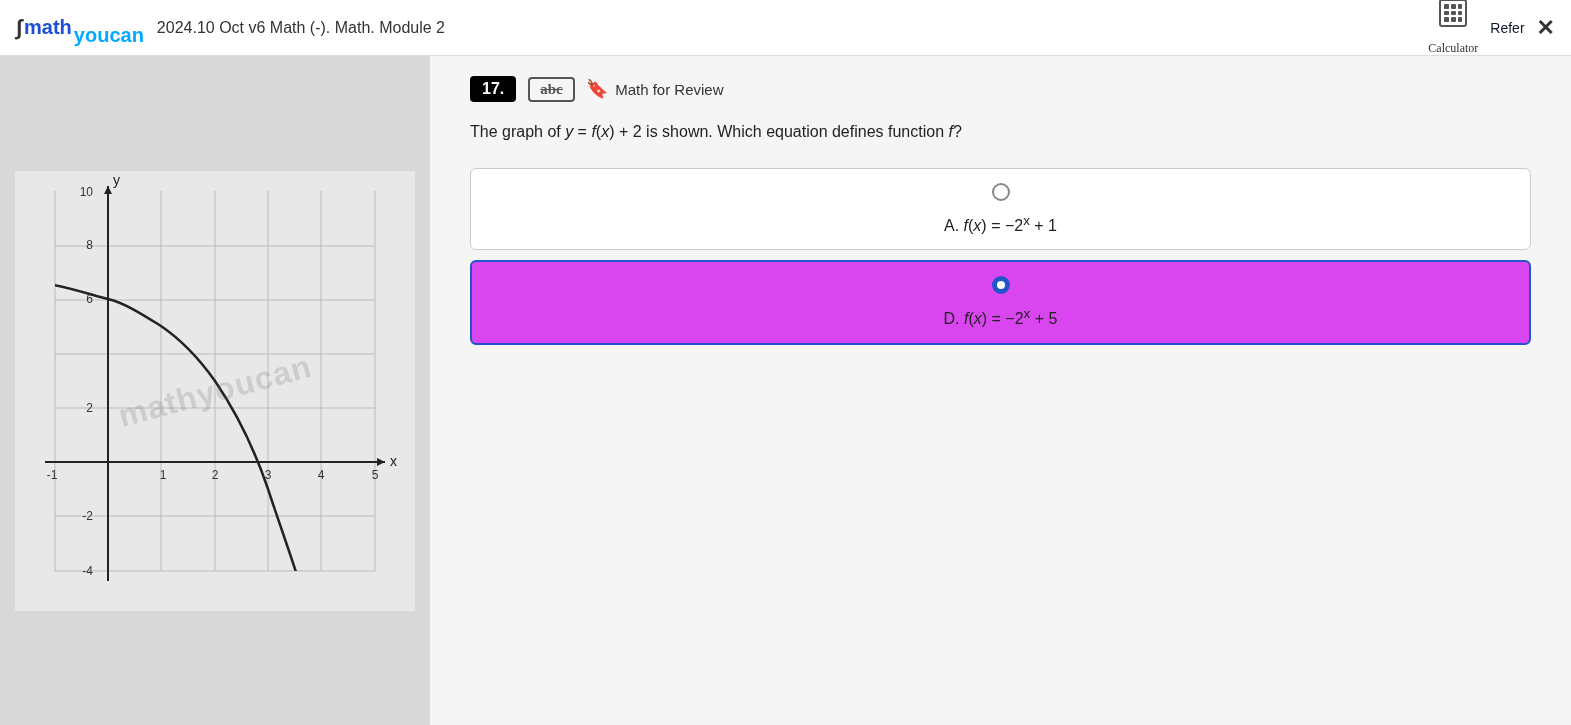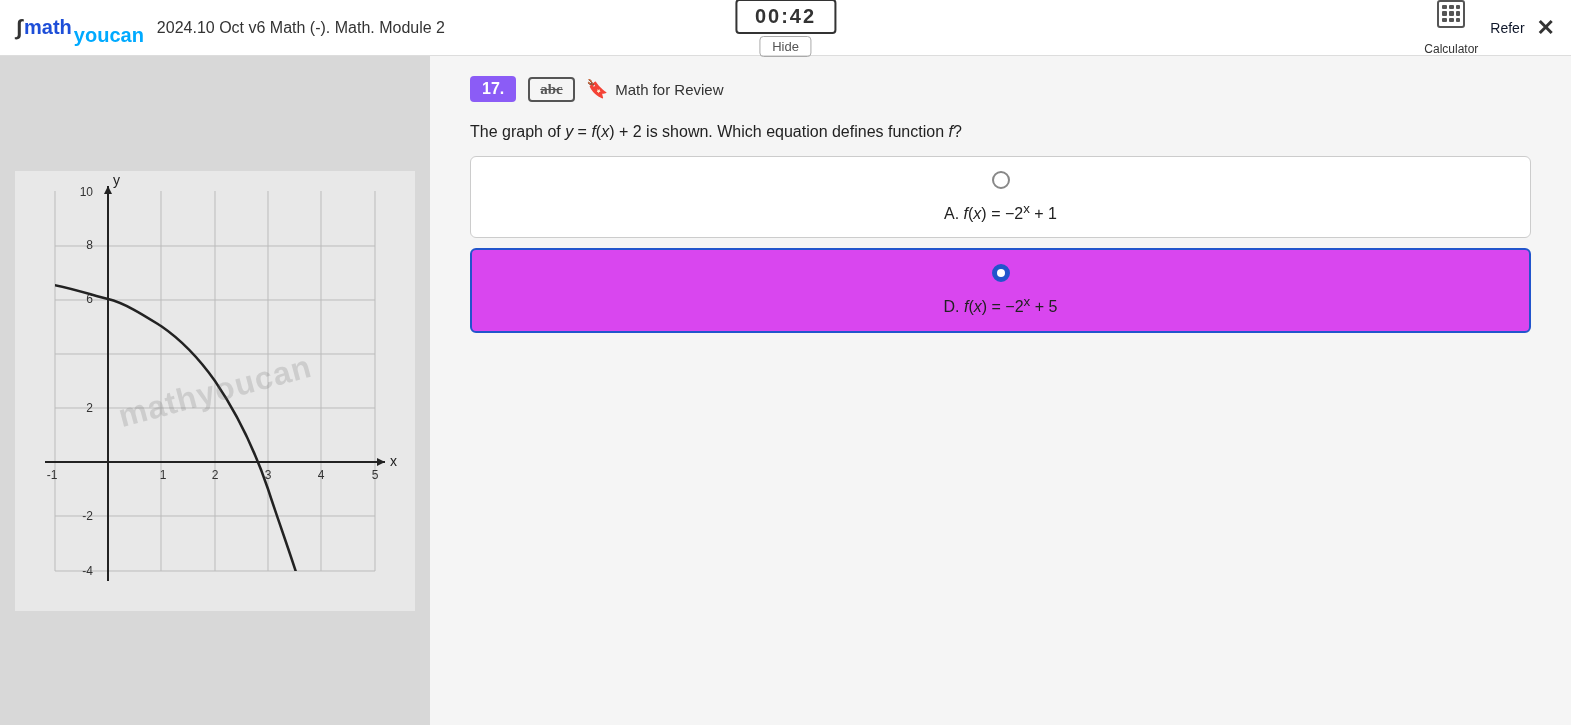--- a/index.html
+++ b/index.html
@@ -81,20 +81,21 @@
       gap: 12px;
     }
     .calc-btn {
       display: flex;
       flex-direction: column;
       align-items: center;
       font-size: 12px;
       color: #333;
       cursor: pointer;
       gap: 14px;
+      font-family: Liberation Serif, serif;
     }
     .calc-icon {
       width: 28px;
       height: 28px;
       border: 2px solid #555;
       border-radius: 3px;
       display: grid;
       grid-template-columns: 1fr 1fr 1fr;
       grid-template-rows: 1fr 1fr 1fr;
       gap: 2px;
@@ -163,21 +164,21 @@
     }
 
     
     .question-header {
       display: flex;
       align-items: center;
       gap: 12px;
       margin-bottom: 18px;
     }
     .question-number {
-      background: #8b5cf6;
+      background: #000000;
       color: #fff;
       font-size: 16px;
       font-weight: bold;
       padding: 4px 12px;
       border-radius: 4px;
       min-width: 40px;
       text-align: center;
     }
     .abc-badge {
       border: 2px solid #555;
@@ -201,21 +202,21 @@
     }
     .bookmark-icon {
       color: #cc2200;
       font-size: 18px;
     }
 
     
     .question-text {
       font-size: 16px;
       color: #222;
-      margin-bottom: 12px;
+      margin-bottom: 24px;
       line-height: 1.5;
     }
 
     
     .answer-choice {
       background: #fff;
       border: 1.5px solid #ccc;
       border-radius: 6px;
       padding: 14px 20px;
       margin-bottom: 10px;
@@ -257,24 +258,20 @@
 <body>
 
 <div class="header">
   <div class="logo">
     <span class="integral">∫</span>
     <span class="math">math</span>
     <span class="youcan">youcan</span>
   </div>
   <span class="exam-title">2024.10 Oct v6 Math (-). Math. Module 2</span>
 
-  <div class="timer-block">
-    <div class="timer">00:42</div>
-    <button class="hide-btn">Hide</button>
-  </div>
 
   <div class="header-right">
     <div class="calc-btn">
       <div class="calc-icon">
         <div class="calc-icon-cell"></div>
         <div class="calc-icon-cell"></div>
         <div class="calc-icon-cell"></div>
         <div class="calc-icon-cell"></div>
         <div class="calc-icon-cell"></div>
         <div class="calc-icon-cell"></div>

